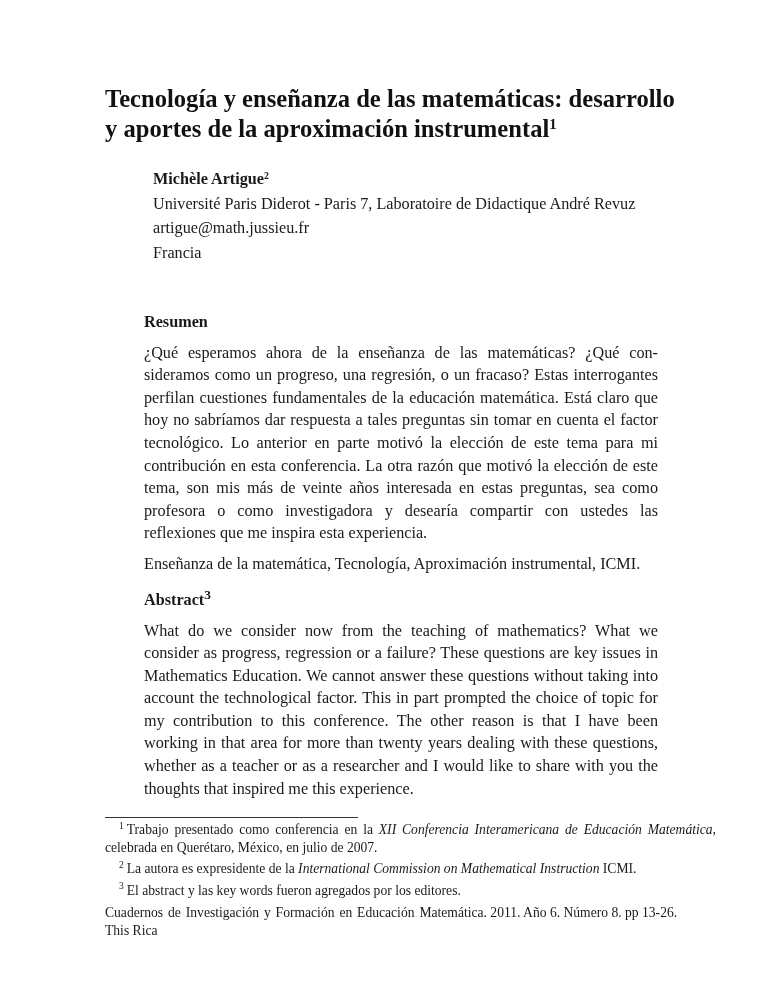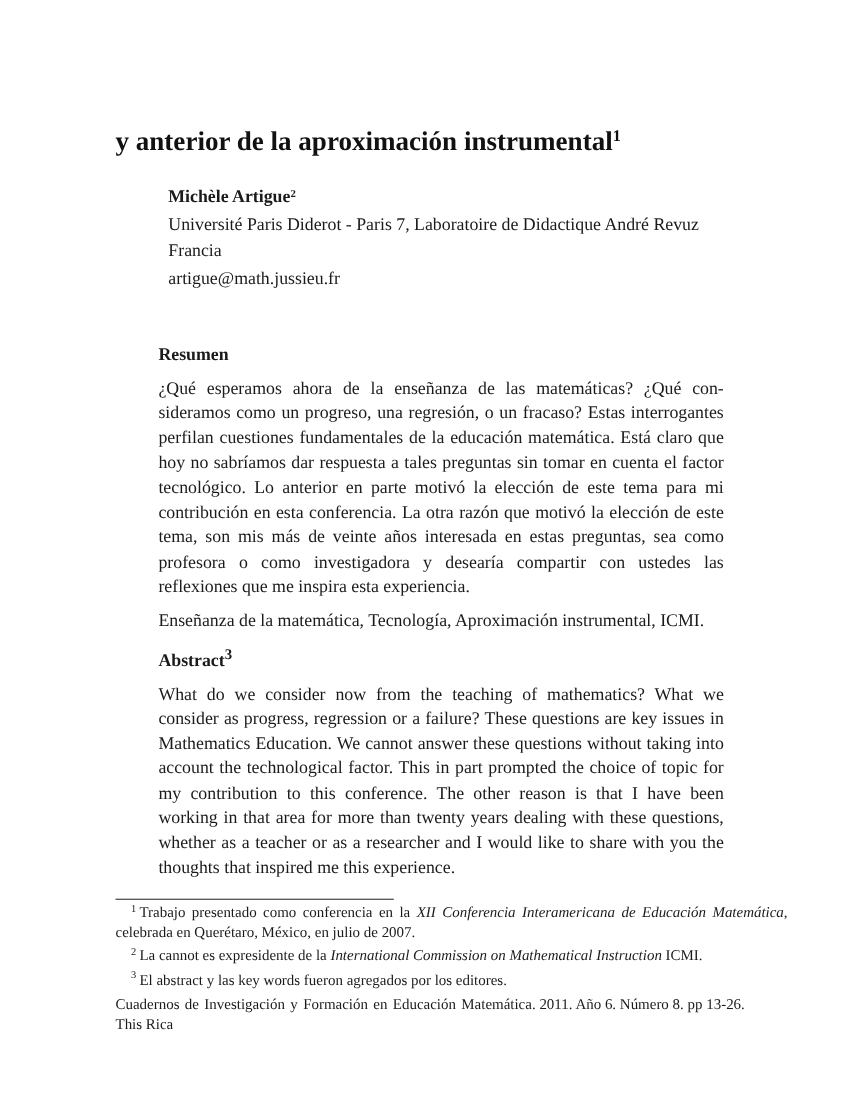--- a/index.html
+++ b/index.html
@@ -111,48 +111,48 @@
       word-spacing: 1.5px;
     }
     i, em { }
   </style>
 </head>
 <body>
 
 <div class="page">
 
   <h1 class="title">
-    <br>
-    <span>y anterior de la aproximación instrumental</span><sup>1</sup>
+    <span>Tecnología y enseñanza de las matemáticas: desarrollo</span><br>
+    <span>y aportes de la aproximación instrumental</span><sup>1</sup>
   </h1>
 
   <div class="author-block">
     <div class="author">
       <span>Michèle Artigue</span><sup>2</sup>
     </div>
     <div>Université Paris Diderot - Paris 7, Laboratoire de Didactique André Revuz</div>
+    <div>artigue@math.jussieu.fr</div>
     <div>Francia</div>
-    <div>artigue@math.jussieu.fr</div>
   </div>
 
   <div class="abstract">
     <h2>Resumen</h2>
     <p>¿Qué esperamos ahora de la enseñanza de las matemáticas? ¿Qué con­sideramos como un progreso, una regresión, o un fracaso? Estas inte­rrogantes perfilan cuestiones fundamentales de la educación matemáti­ca. Está claro que hoy no sabríamos dar respuesta a tales preguntas sin tomar en cuenta el factor tecnológico. Lo anterior en parte motivó la elección de este tema para mi contribución en esta conferencia. La otra razón que motivó la elección de este tema, son mis más de veinte años interesada en estas preguntas, sea como profesora o como investigado­ra y desearía compartir con ustedes las reflexiones que me inspira esta experiencia.</p>
 
     <p>Enseñanza de la matemática, Tecnología, Aproximación instrumental, ICMI.</p>
 
     <h2><span>Abstract</span><sup>3</sup></h2>
     <p>What do we consider now from the teaching of mathematics? What we consider as progress, regression or a failure? These questions are key is­sues in Mathematics Education. We cannot answer these questions with­out taking into account the technological factor. This in part prompted the choice of topic for my contribution to this conference. The other rea­son is that I have been working in that area for more than twenty years dealing with these questions, whether as a teacher or as a researcher and I would like to share with you the thoughts that inspired me this experi­ence.</p>
   </div>
 
   <div class="fn-rule"></div>
 
   <div class="footnotes">
     <p><span class="fnmark">1</span><span>Trabajo presentado como conferencia en la </span><i>XII Conferencia Interamericana de Educación Matemática</i><span>, celebrada en Querétaro, México, en julio de 2007.</span></p>
-    <p><span class="fnmark">2</span><span>La cannot es expresidente de la </span><i>International Commission on Mathematical Instruction</i><span> ICMI.</span></p>
+    <p><span class="fnmark">2</span><span>La autora es expresidente de la </span><i>International Commission on Mathematical Instruction</i><span> ICMI.</span></p>
     <p><span class="fnmark">3</span><span>El abstract y las key words fueron agregados por los editores.</span></p>
   </div>
 
   <div class="journal">
     <span class="jname">Cuadernos de Investigación y Formación en Educación Matemática.</span><span> 2011. Año 6. Número 8. pp 13-26.</span><br>
     <span>This Rica</span>
   </div>
 
 </div>
 

